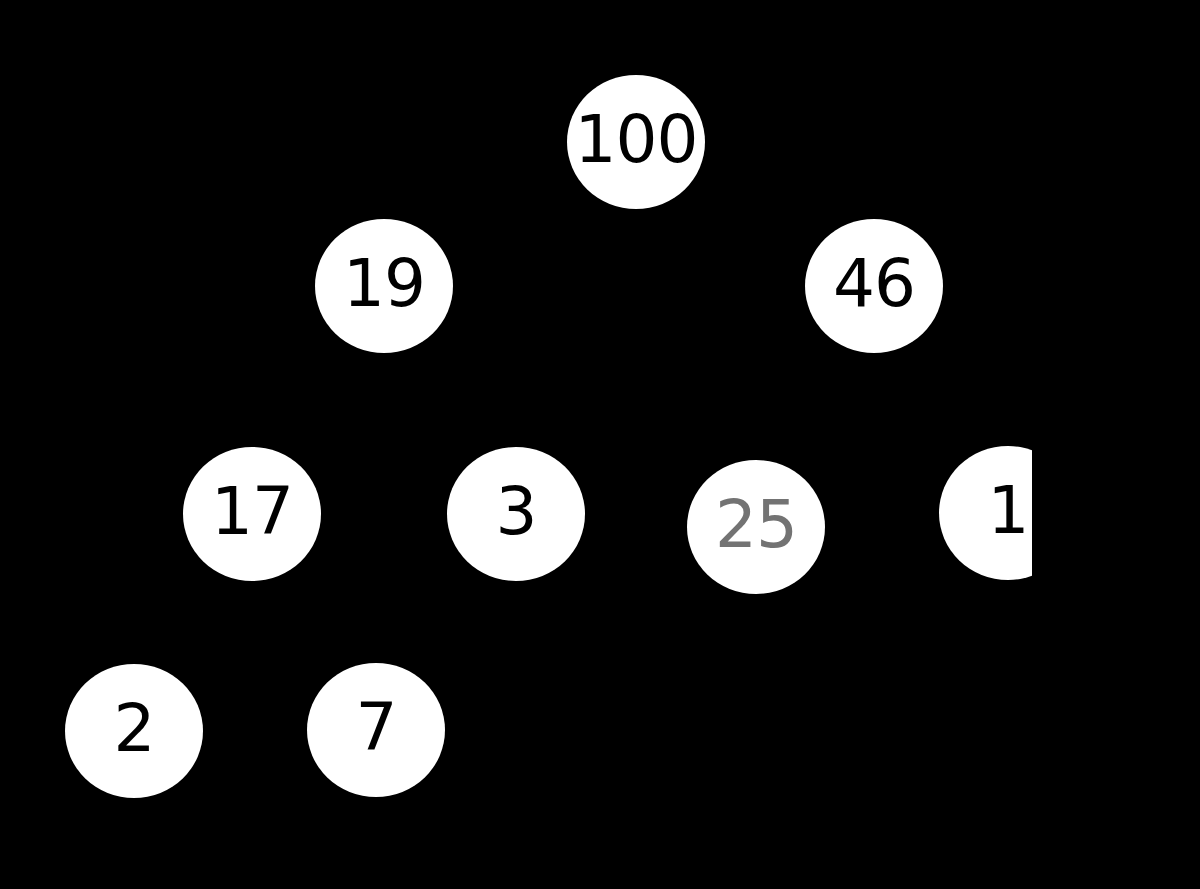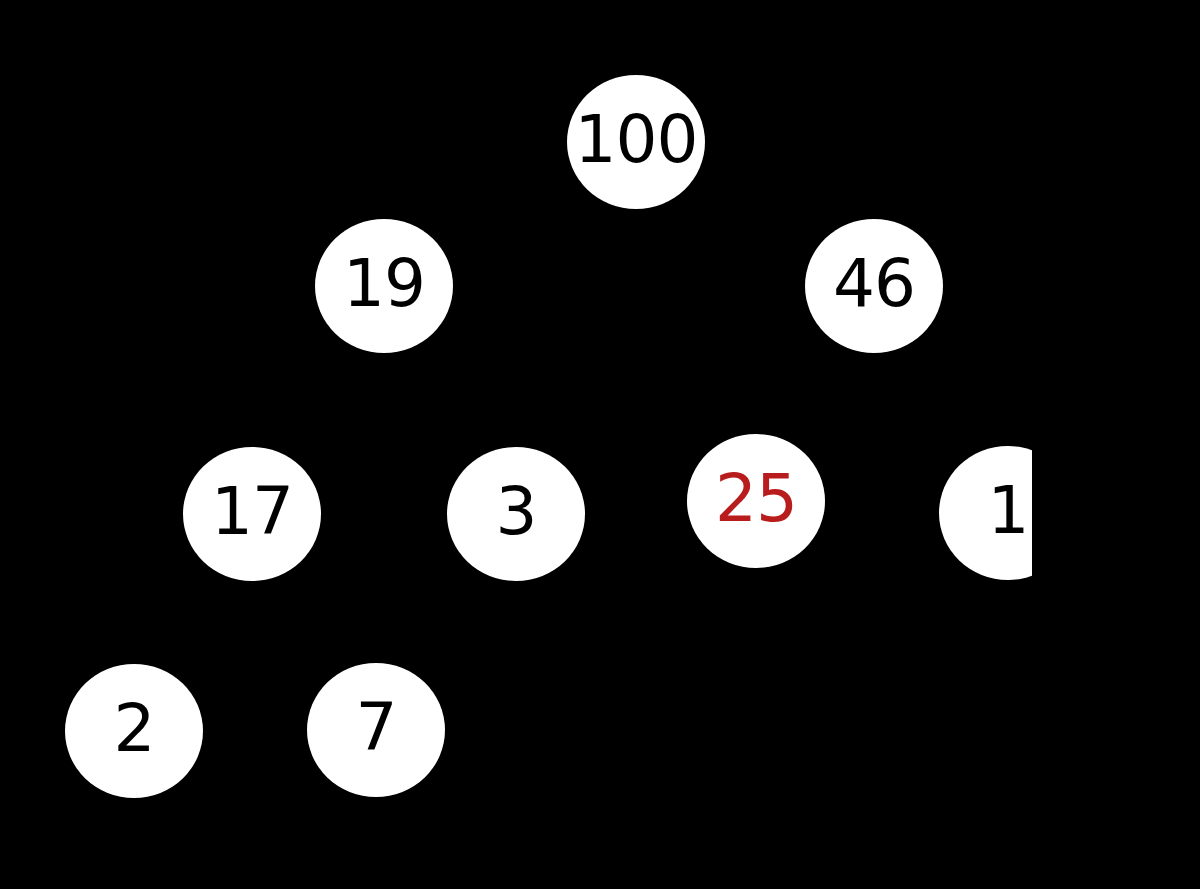--- a/index.html
+++ b/index.html
@@ -42,21 +42,21 @@
     </div>
     <div class="tree-node" style="left: 805px; top: 219px; width: 138px; height: 134px; background: rgb(255, 255, 255); color: rgb(0, 0, 0);">
       <span class="node-label">46</span>
     </div>
     <div class="tree-node" style="left: 183px; top: 447px; width: 138px; height: 134px; background: rgb(255, 255, 255); color: rgb(0, 0, 0); justify-content: center;">
       <span class="node-label">17</span>
     </div>
     <div class="tree-node" style="left: 447px; top: 447px; width: 138px; height: 134px; background: rgb(255, 255, 255); color: rgb(0, 0, 0);">
       <span class="node-label">3</span>
     </div>
-    <div class="tree-node" style="left: 687px; top: 434px; width: 138px; height: 134px; background: rgb(255, 255, 255); color: #b91c1c; text-align: center;">
+    <div class="tree-node" style="left: 687px; top: 460px; width: 138px; height: 134px; background: rgb(255, 255, 255); color: #737373; text-align: center;">
       <span class="node-label">25</span>
     </div>
     <div class="tree-node" style="left: 939px; top: 446px; width: 138px; height: 134px; background: rgb(255, 255, 255); color: rgb(0, 0, 0);">
       <span class="node-label">1</span>
     </div>
     <div class="tree-node" style="left: 65px; top: 664px; width: 138px; height: 134px; background: rgb(255, 255, 255); color: rgb(0, 0, 0);">
       <span class="node-label">2</span>
     </div>
     <div class="tree-node" style="left: 307px; top: 663px; width: 138px; height: 134px; background: rgb(255, 255, 255); color: rgb(0, 0, 0);">
       <span class="node-label">7</span>

